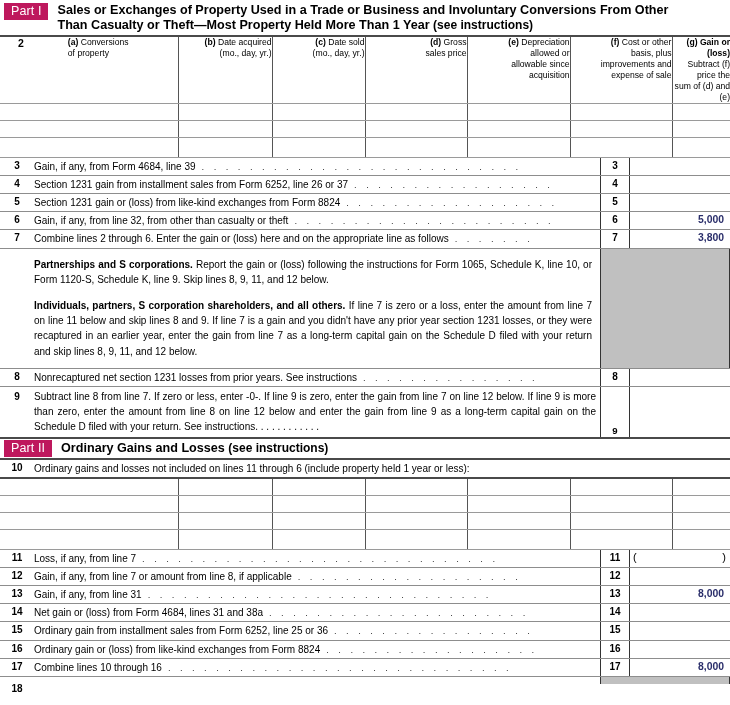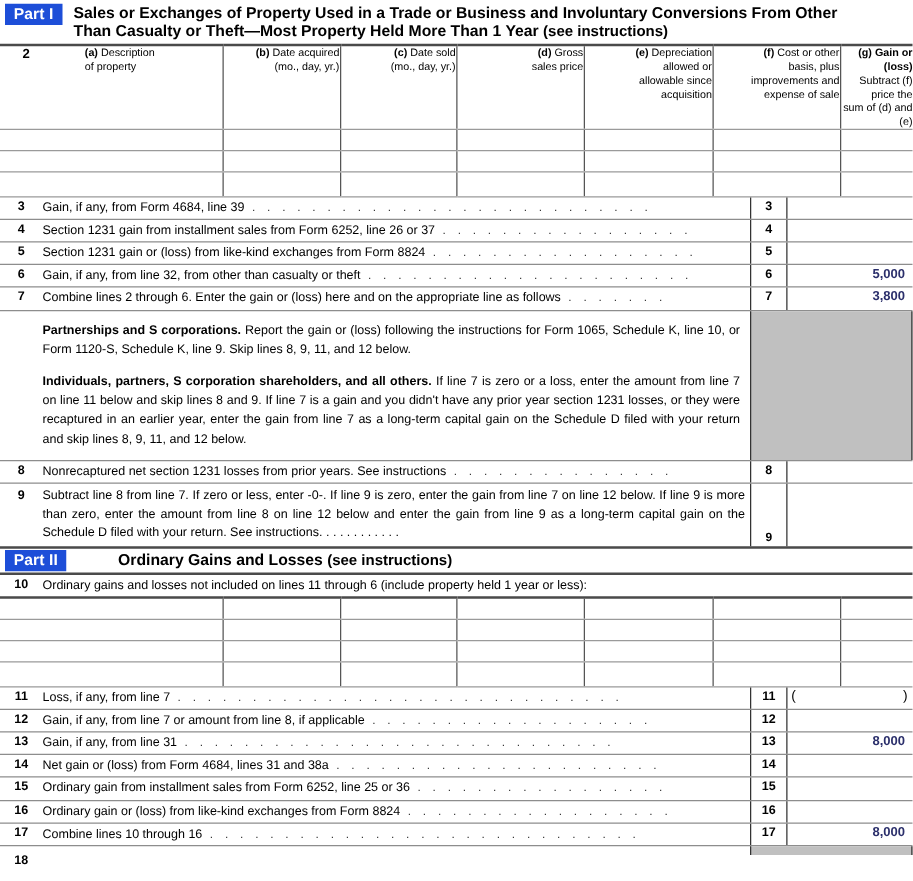--- a/index.html
+++ b/index.html
@@ -17,23 +17,23 @@
   }
   .form { width: 730px; position: relative; }
 
   
   .part-bar {
     display: flex;
     align-items: flex-start;
     padding: 3px 0 2px 0;
   }
   .part-badge {
-    background: #1d4ed8;
+    background: #be185d;
     color: #fff;
-    font-weight: bold;
+    font-weight: normal;
     font-size: 12.5px;
     padding: 1px 7px 2px 7px;
     margin-left: 4px;
     letter-spacing: .1px;
     white-space: nowrap;
     line-height: 1.15;
   }
   .part-title {
     font-weight: bold;
     font-size: 12.6px;
@@ -214,21 +214,21 @@
         <col style="width:103px">
         <col style="width:102px">
         <col style="width:58px">
     </colgroup>
     <tbody>
         <tr class="hdr-row">
       <th class="colA">
         <span class="lnum-inline">2</span>
         <span class="colA-inner">
           <span class="bld">(a)</span>
-          <span>Description</span><br>
+          <span>Conversions</span><br>
           <span style="">of property</span>
         </span>
       </th>
       <th>
         <span class="bld">(b)</span>
         <span>Date acquired</span><br>
         <span>(mo., day, yr.)</span>
       </th>
       <th>
         <span class="bld">(c)</span>
@@ -366,21 +366,21 @@
       <span style="position:absolute; left:0; width:34px; text-align:center; font-weight:bold; font-size:10px;">9</span>
       <span>Subtract line 8 from line 7. If zero or less, enter -0-. If line 9 is zero, enter the gain from line 7 on line 12 below. If line 9 is more than zero, enter the amount from line 8 on line 12 below and enter the gain from line 9 as a long-term capital gain on the Schedule D filed with your return. See instructions</span><span class="leader">. . . . . . . . . . . .</span>
     </div>
     <div class="side-col">
       <div class="side-num bottomalign">9</div>
       <div class="side-val"></div>
     </div>
   </div>
 
   <div class="thickline"></div>
-  <div class="part-bar" style="padding:1px 0 1px 0; align-items:center;gap:32px;">
+  <div class="part-bar" style="padding:1px 0 1px 0; align-items:center;">
     <div class="part-badge">Part II</div>
     <div class="part-title">
       <span>Ordinary Gains and Losses</span>
       <span class="light">(see instructions)</span>
     </div>
   </div>
   <div class="thickline" style="border-top-width:2px"></div>
 
   <div class="lrow noline" style="min-height:15px">
     <div class="lno">10</div>

